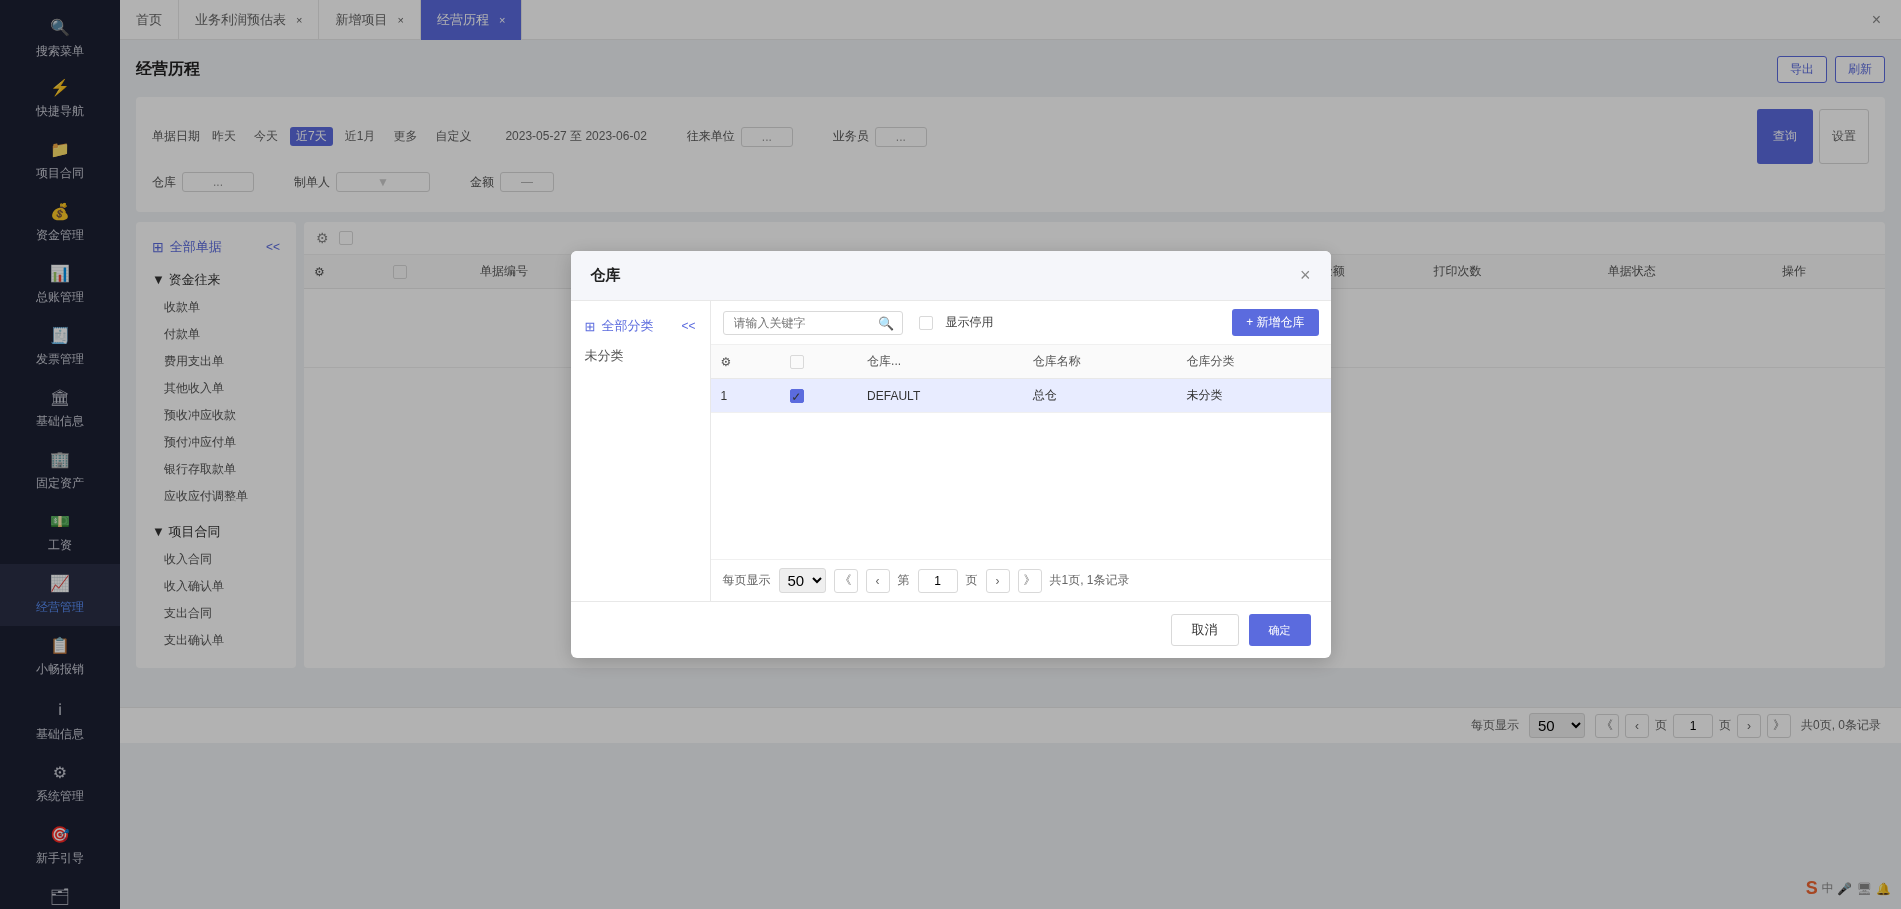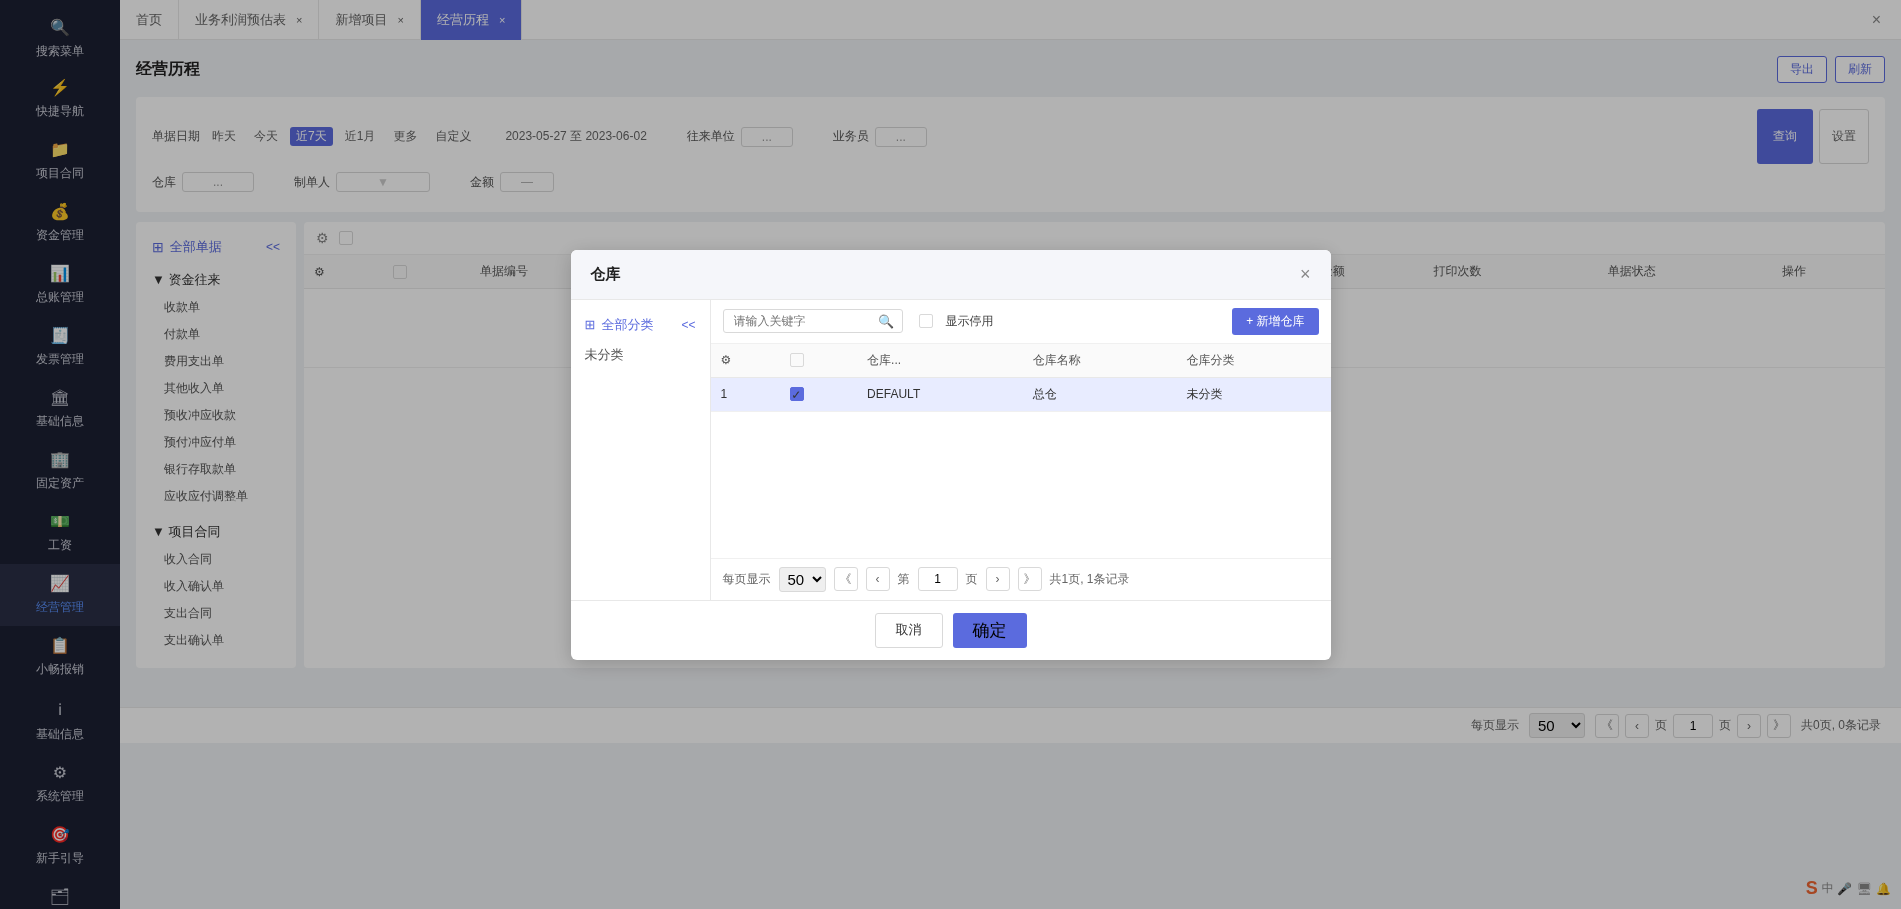--- a/index.html
+++ b/index.html
@@ -407,41 +407,41 @@
       display: flex;
       align-items: center;
       gap: 8px;
       font-size: 12px;
       color: #666;
       border-top: 1px solid #f0f0f0;
     }
     .modal-footer {
       padding: 12px 20px;
       display: flex;
-      justify-content: center;
+      justify-content: flex-end;
       gap: 10px;
       border-top: 1px solid #e8e8e8;
     }
     .btn-cancel {
       padding: 6px 20px;
       border: 1px solid #d9d9d9;
       border-radius: 3px;
       cursor: pointer;
       font-size: 13px;
       background: #fff;
       color: #333;
     }
     .btn-confirm {
       padding: 6px 20px;
       background: #5b6bde;
       border: none;
       border-radius: 3px;
       cursor: pointer;
-      font-size: 17px;
-      color: #000000;
+      font-size: 11px;
+      color: #ffffff;
     }
     .checkbox-display {
       width: 14px; height: 14px;
       border: 1px solid #d9d9d9;
       border-radius: 2px;
       display: inline-block;
       vertical-align: middle;
     }
     .checkbox-display.checked {
       background: #5b6bde;

